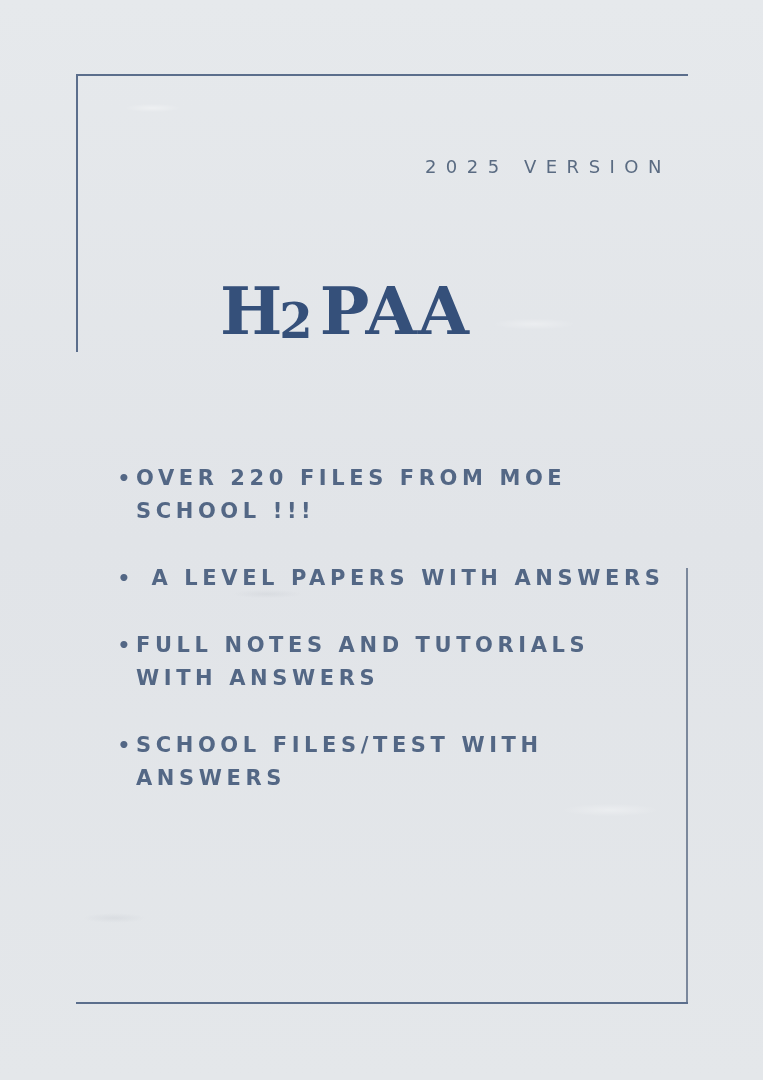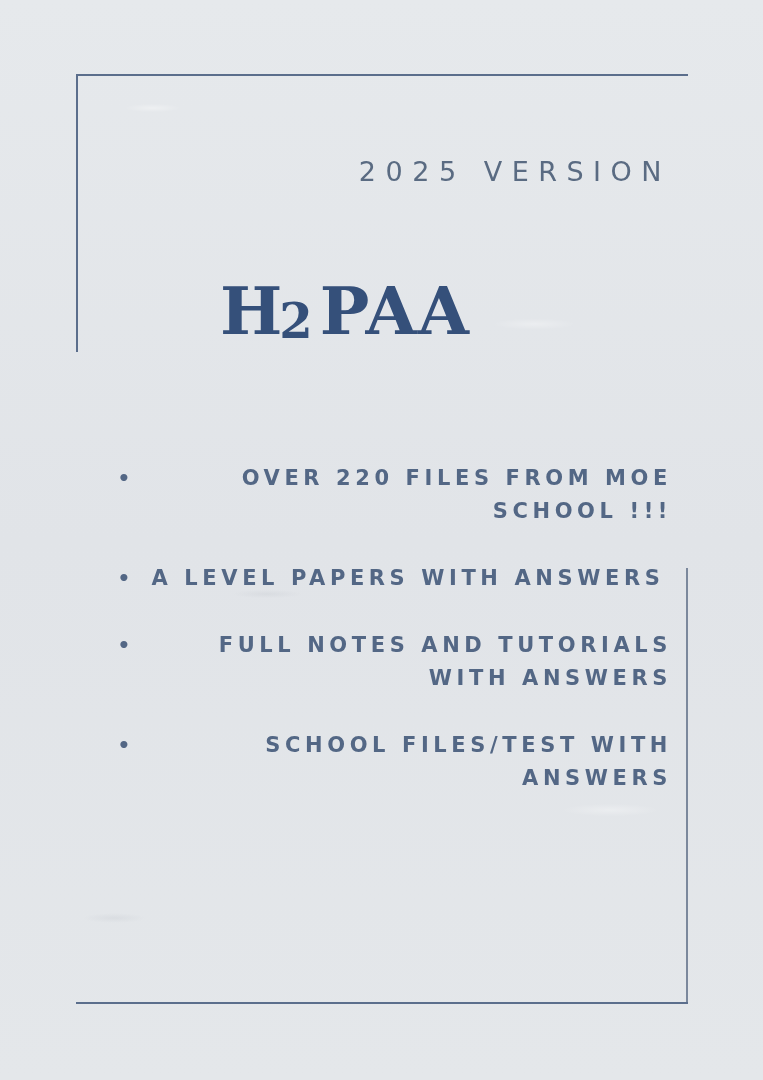--- a/index.html
+++ b/index.html
@@ -29,21 +29,21 @@
     .line-left { left: 76px; top: 74px; width: 2px; height: 278px; }
     .line-right { left: 686px; top: 568px; width: 2px; height: 436px; background: #7b889c; }
     .line-bottom { left: 76px; top: 1002px; width: 612px; height: 2px; }
 
     .version {
       position: absolute;
       top: 156px;
       right: 92px;
       font-family: "DejaVu Sans", sans-serif;
       font-weight: normal;
-      font-size: 27px;
+      font-size: 18px;
       letter-spacing: 9.5px;
       color: #5a6b82;
       white-space: nowrap;
     }
     .title {
       position: absolute;
       top: 272px;
       left: 220px;
       font-family: "DejaVu Serif", serif;
       font-weight: bold;
@@ -82,21 +82,21 @@
     .feature .bullet {
       width: 24px;
       flex: 0 0 24px;
       font-size: 20px;
       line-height: 33px;
       text-align: center;
       letter-spacing: 0;
     }
     .feature .text {
       flex: 1;
-      text-align: right;
+      text-align: left;
     }
     .feature-1 { margin-bottom: 34px; }
     .feature-2 { margin-bottom: 34px; }
     .feature-2 .text { text-align: center; padding-left: 8px; }
     .feature-3 { margin-bottom: 34px; }
   </style>
 </head>
 <body>
 
 <div class="frame-line line-top"></div>

